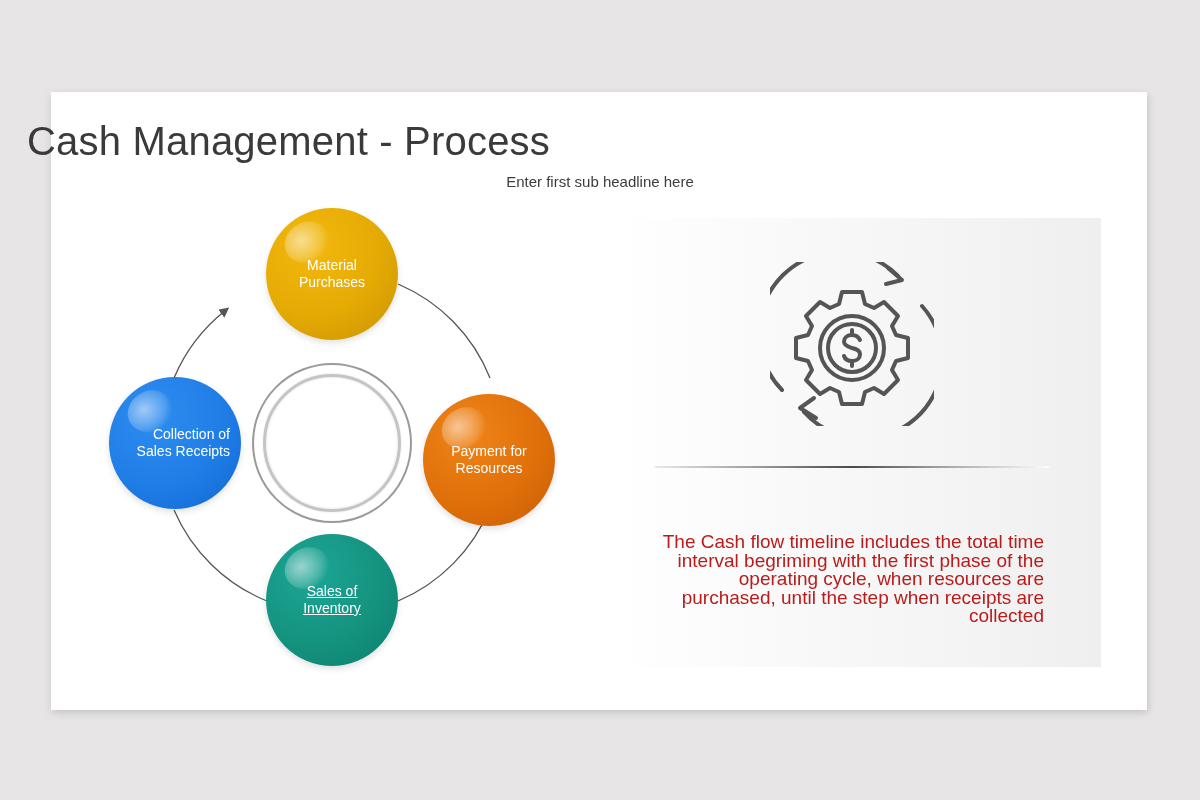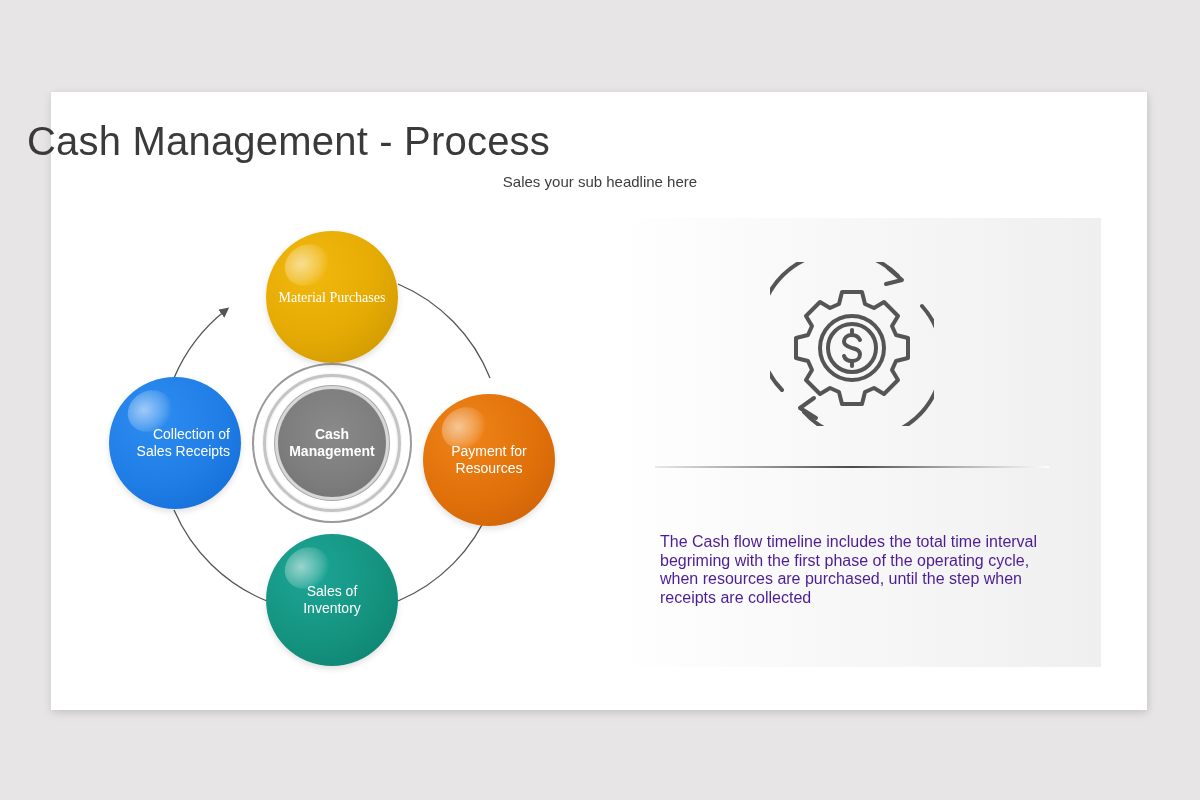--- a/index.html
+++ b/index.html
@@ -28,40 +28,40 @@
       position: absolute; left: 615px; top: 218px;
       width: 486px; height: 449px;
       background: linear-gradient(to right, #ffffff 0%, #fafafa 30%, #f4f4f4 70%, #efefef 100%);
     }
     .divider {
       position: absolute; left: 655px; top: 466px; width: 394px; height: 2px;
       background: linear-gradient(to right, rgba(150,150,150,0.2) 0%, rgba(120,120,120,0.7) 25%, #4a4a4a 50%, rgba(120,120,120,0.6) 75%, rgba(255,255,255,0.9) 100%);
     }
     .desc {
       position: absolute; left: 660px; top: 533px; width: 384px;
-      text-align: left; font-size: 16px; line-height: 18.5px; color: #4c1d95;
+      text-align: right; font-size: 19px; line-height: 18.5px; color: #b91c1c;
     }
     .diagram-svg { position: absolute; left: 0; top: 0; }
     .bubble {
       position: absolute; width: 132px; height: 132px; border-radius: 50%;
       display: flex; align-items: center; justify-content: center;
       text-align: center; color: #ffffff; font-size: 14px; line-height: 17px;
       box-shadow: 0 3px 6px rgba(0,0,0,0.12);
       overflow: hidden;
     }
     .bubble::before {
       content: ""; position: absolute; left: 18px; top: 14px;
       width: 46px; height: 40px; border-radius: 50%;
       background: radial-gradient(ellipse at 40% 40%, rgba(255,255,255,0.55) 0%, rgba(255,255,255,0.18) 55%, rgba(255,255,255,0) 75%);
       transform: rotate(-30deg);
     }
     .bubble span { position: relative; width: 110px; }
-    .b-yellow { left: 266px; top: 231px; background: radial-gradient(circle at 35% 30%, #f2b80e 0%, #e6ac05 50%, #c99200 100%); font-family: Liberation Serif, serif; }
+    .b-yellow { left: 266px; top: 208px; background: radial-gradient(circle at 35% 30%, #f2b80e 0%, #e6ac05 50%, #c99200 100%); }
     .b-orange { left: 423px; top: 394px; background: radial-gradient(circle at 35% 30%, #ef8418 0%, #e0700a 55%, #c85d06 100%); }
-    .b-green  { left: 266px; top: 534px; background: radial-gradient(circle at 35% 30%, #1da596 0%, #14937f 55%, #0d7d6e 100%); }
+    .b-green  { left: 266px; top: 534px; background: radial-gradient(circle at 35% 30%, #1da596 0%, #14937f 55%, #0d7d6e 100%); text-decoration: underline; }
     .b-blue   { left: 109px; top: 377px; background: radial-gradient(circle at 35% 30%, #2e8df0 0%, #1f7de6 55%, #1267d2 100%); text-align: right; }
     .center-hub {
       position: absolute; left: 252px; top: 363px; width: 160px; height: 160px;
       border-radius: 50%;
     }
     .ring-outer {
       position: absolute; inset: 0; border-radius: 50%;
       border: 2px solid #9a9a9a; box-sizing: border-box;
       box-shadow: inset 0 0 4px rgba(255,255,255,0.8);
     }
@@ -80,47 +80,41 @@
       color: #ffffff; font-weight: bold; font-size: 14px; line-height: 17px; text-align: center;
     }
     .icon-wrap { position: absolute; left: 770px; top: 262px; width: 164px; height: 164px; }
   </style>
 </head>
 <body>
 
 <div class="slide"></div>
 
 <div class="title">Cash Management - Process</div>
-<div class="subtitle">Sales your sub headline here</div>
+<div class="subtitle">Enter first sub headline here</div>
 
 <svg class="diagram-svg" width="1200" height="800">
   <defs>
     <marker id="arrowhead" markerWidth="10" markerHeight="10" refX="6" refY="5" orient="auto" markerUnits="userSpaceOnUse">
       <path d="M0,0 L10,5 L0,10 Z" fill="#555555"></path>
     </marker>
   </defs>
 
   <path d="M398,284 A171,171 0 0 1 490,378" fill="none" stroke="#555555" stroke-width="1.3"></path>
 
   <path d="M490,508 A171,171 0 0 1 398,601" fill="none" stroke="#555555" stroke-width="1.3"></path>
 
   <path d="M267,601 A171,171 0 0 1 174,510" fill="none" stroke="#555555" stroke-width="1.3"></path>
 
   <path d="M174,378 A171,171 0 0 1 226,310" fill="none" stroke="#555555" stroke-width="1.3" marker-end="url(#arrowhead)"></path>
 </svg>
 
 <div class="center-hub">
   <div class="ring-outer"></div>
   <div class="ring-mid"></div>
-  <div class="hub-core">
-    <div>
-      <div>Cash</div>
-      <div>Management</div>
-    </div>
-  </div>
 </div>
 
 <div class="bubble b-yellow">
   <span>Material Purchases</span>
 </div>
 <div class="bubble b-orange">
   <span>Payment for Resources</span>
 </div>
 <div class="bubble b-green">
   <span>Sales of Inventory</span>

